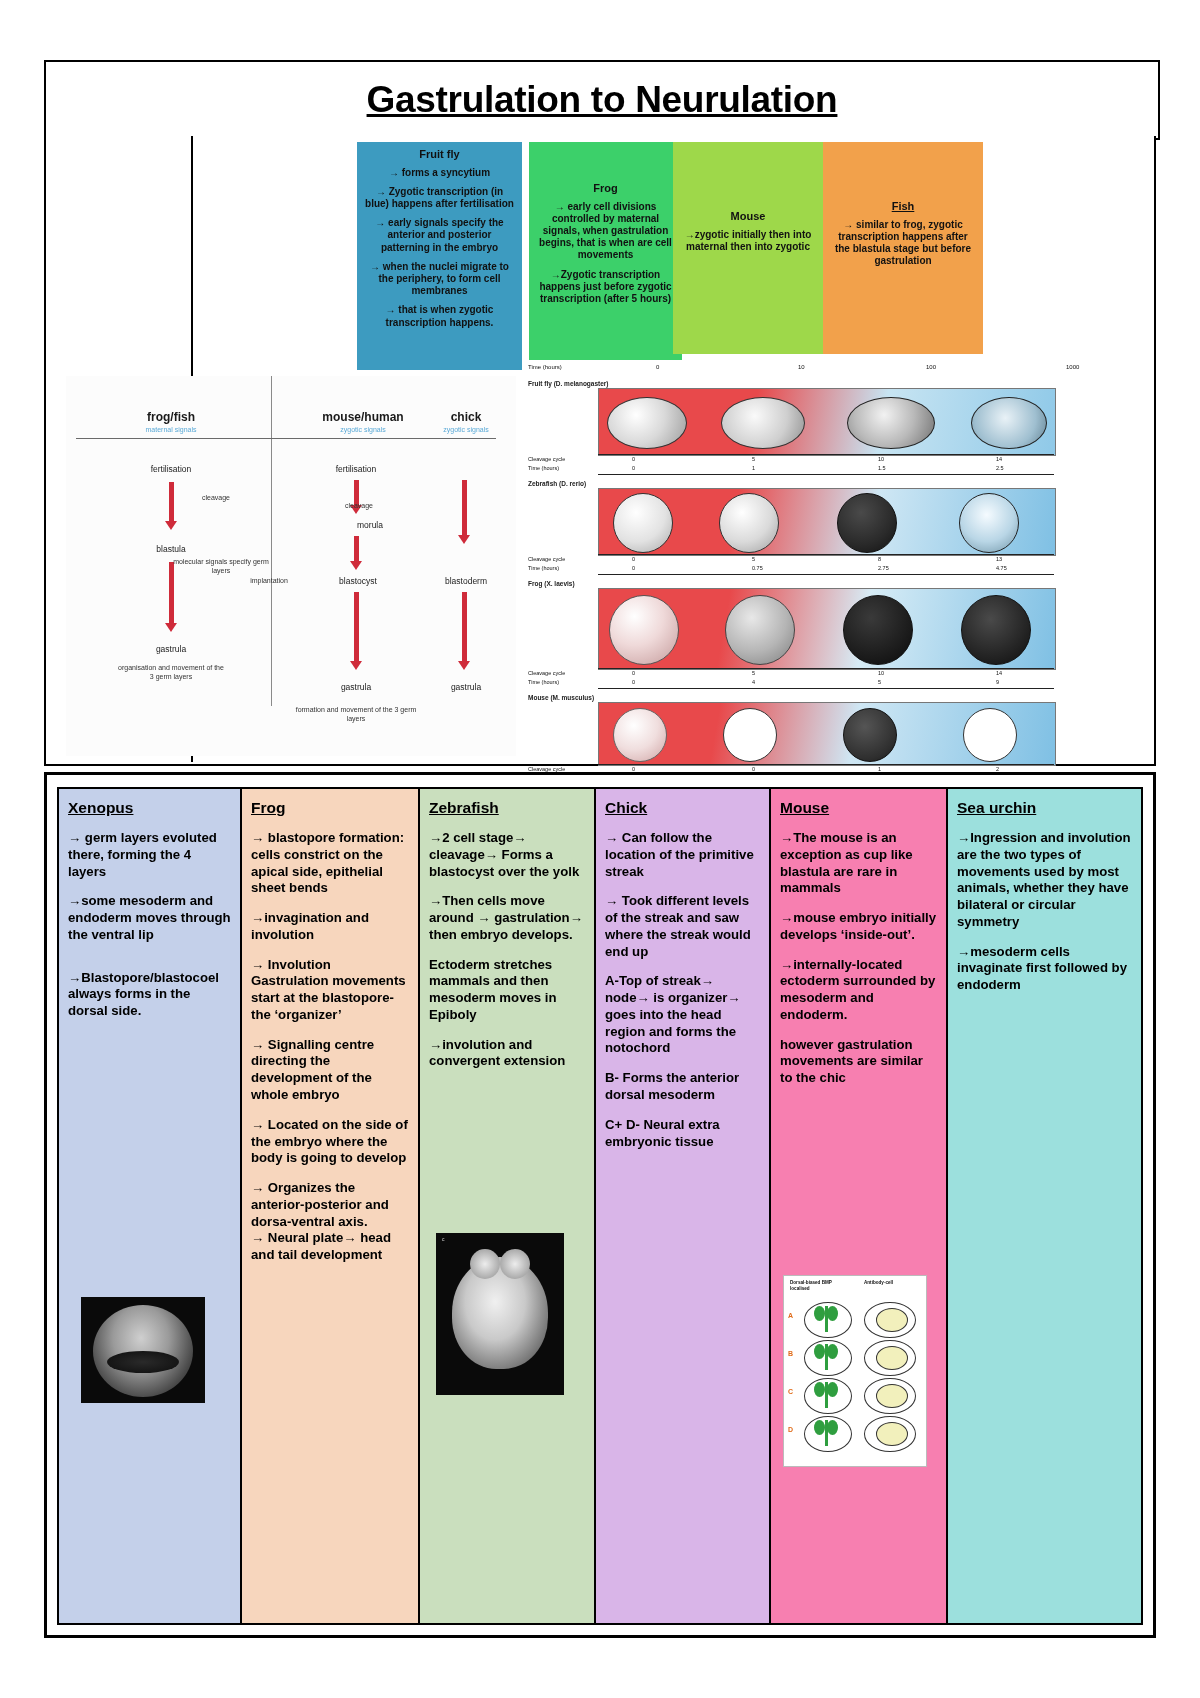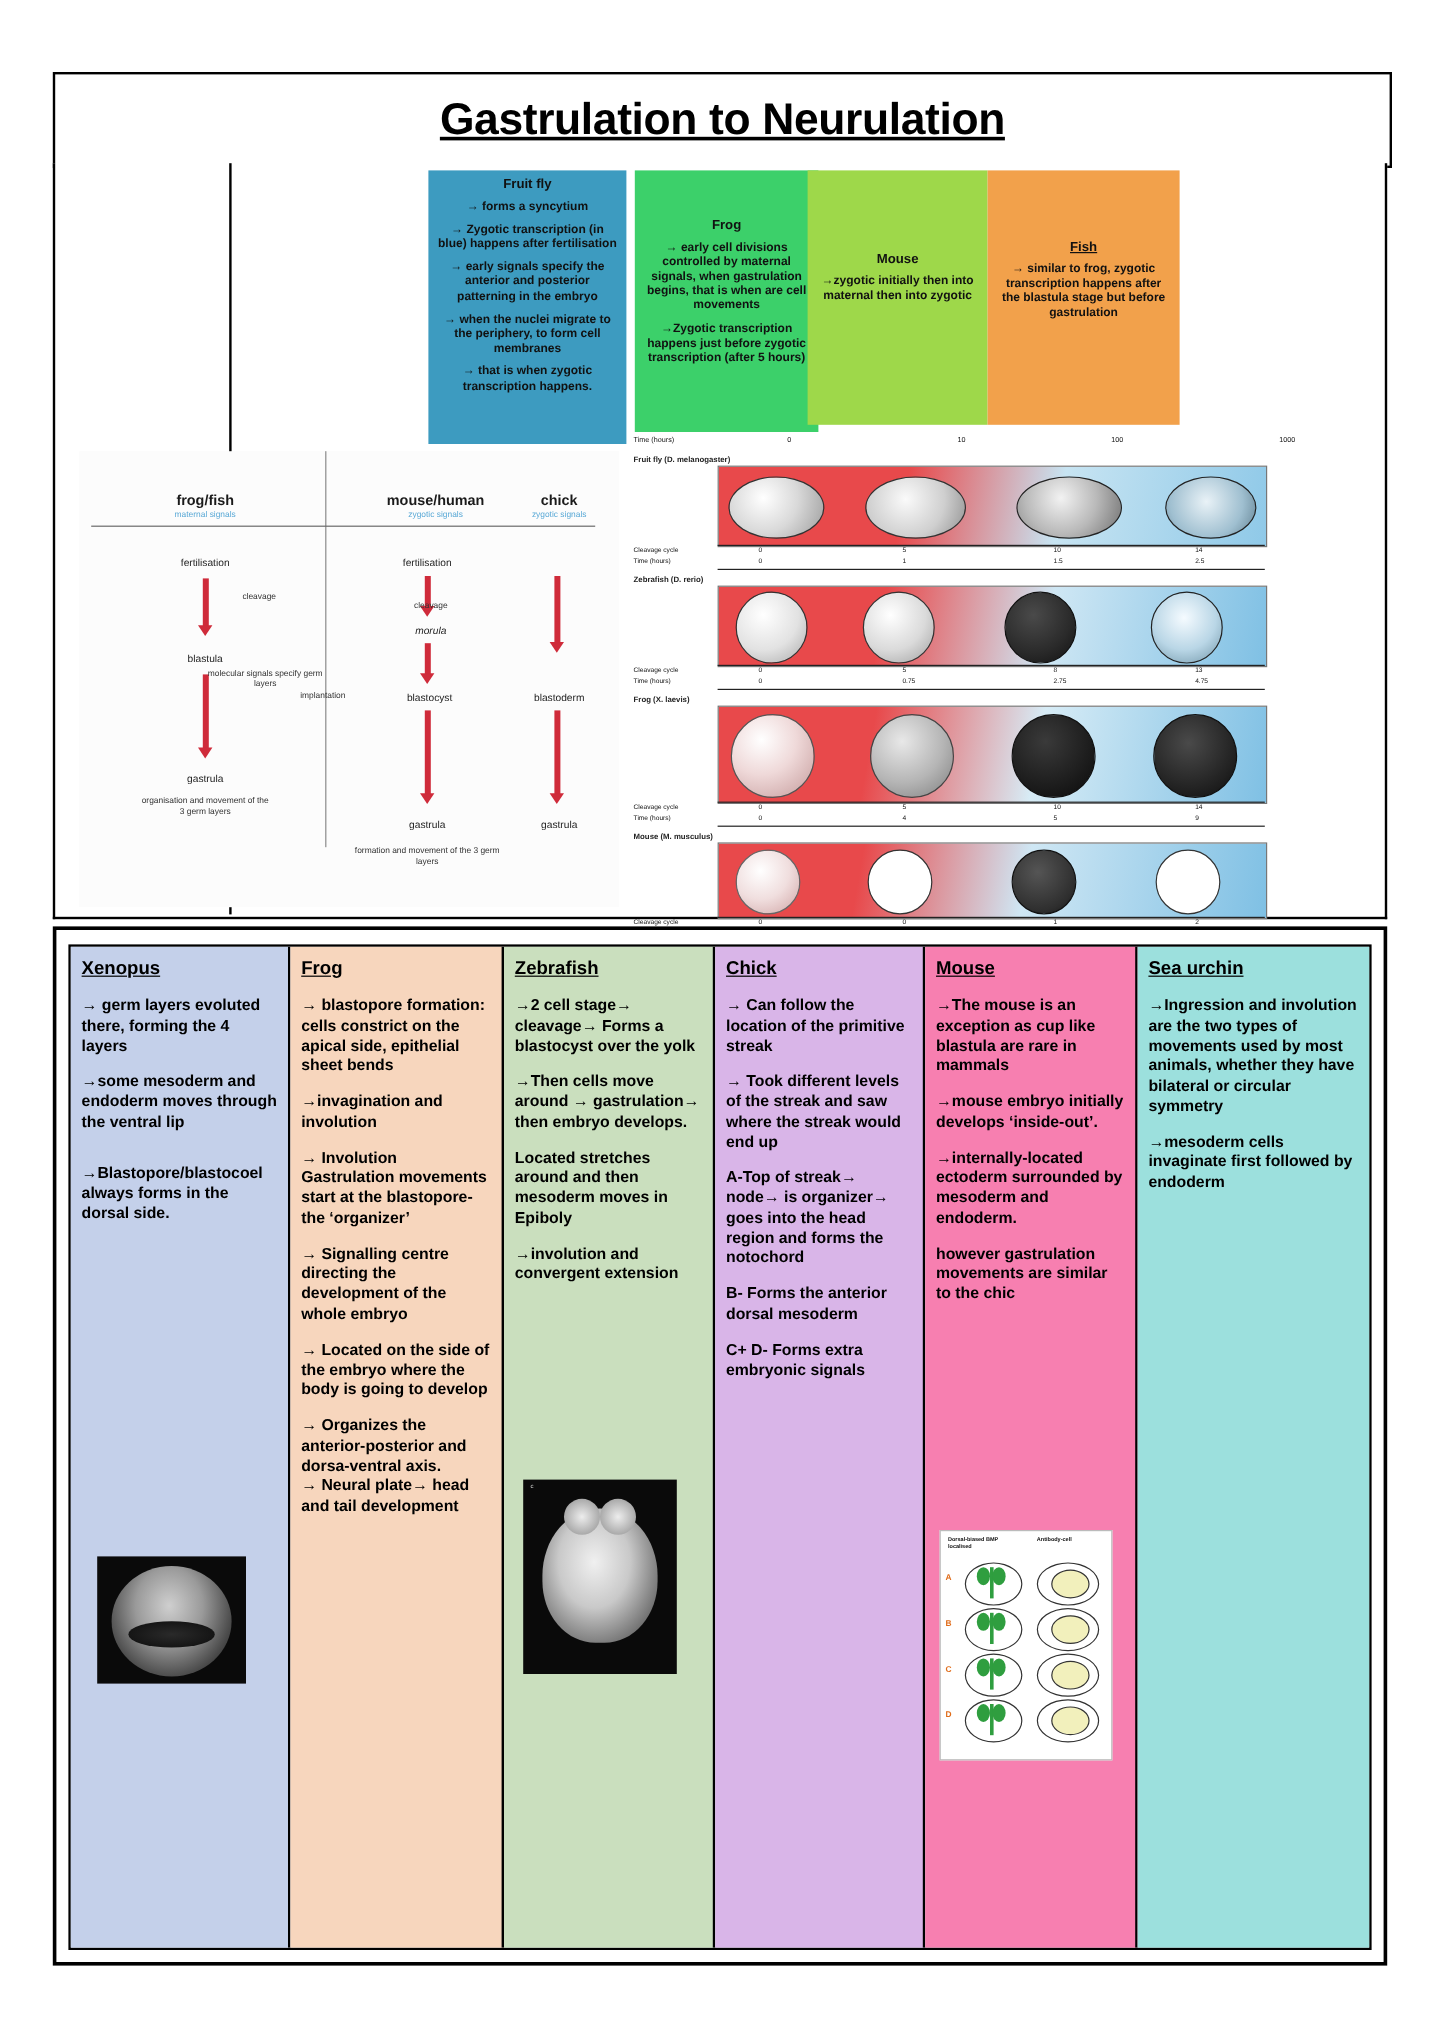--- a/index.html
+++ b/index.html
@@ -163,21 +163,21 @@
       <div class="arw" style="left:103px;top:106px;height:40px;"></div>
       <div class="node" style="left:35px;top:168px;width:140px;">blastula</div>
       <div class="arw" style="left:103px;top:186px;height:62px;"></div>
       <div class="node" style="left:35px;top:268px;width:140px;">gastrula</div>
       <div class="side" style="left:105px;top:118px;width:90px;">cleavage</div>
       <div class="side" style="left:105px;top:182px;width:100px;">molecular signals specify germ layers</div>
       <div class="side" style="left:50px;top:288px;width:110px;">organisation and movement of the 3 germ layers</div>
 
       <div class="node" style="left:230px;top:88px;width:120px;">fertilisation</div>
       <div class="arw" style="left:288px;top:104px;height:26px;"></div>
-      <div class="node" style="left:233px;top:144px;width:120px;font-style:italic;">morula</div>
+      <div class="node" style="left:244px;top:144px;width:120px;">morula</div>
       <div class="arw" style="left:288px;top:160px;height:26px;"></div>
       <div class="node" style="left:230px;top:168px;width:120px;opacity:0;"></div>
       <div class="node" style="left:234px;top:200px;width:116px;">blastocyst</div>
       <div class="side" style="left:168px;top:201px;width:70px;">implantation</div>
       <div class="arw" style="left:288px;top:216px;height:70px;"></div>
       <div class="node" style="left:230px;top:306px;width:120px;">gastrula</div>
       <div class="side" style="left:248px;top:126px;width:90px;">cleavage</div>
       <div class="side" style="left:225px;top:330px;width:130px;">formation and movement of the 3 germ layers</div>
 
       <div class="arw" style="left:396px;top:104px;height:56px;"></div>
@@ -301,37 +301,37 @@
         <p>→ Signalling centre directing the development of the whole embryo</p>
         <p>→ Located on the side of the embryo where the body is going to develop</p>
         <p style="margin-bottom:0">→ Organizes the anterior-posterior and dorsa-ventral axis.</p>
         <p style="margin-top:0">→ Neural plate→ head and tail development</p>
       </div>
 
       <div class="col c3">
         <h3>Zebrafish</h3>
         <p>→2 cell stage→ cleavage→ Forms a blastocyst over the yolk</p>
         <p>→Then cells move around → gastrulation→ then embryo develops.</p>
-        <p>Located stretches around and then mesoderm moves in Epiboly</p>
+        <p>Ectoderm stretches mammals and then mesoderm moves in Epiboly</p>
         <p>→involution and convergent extension</p>
         <div class="photo" style="left:16px;top:444px;width:128px;height:162px;">
           <div class="blob" style="left:16px;top:24px;width:96px;height:112px;border-radius:50% 50% 46% 46%;background:radial-gradient(ellipse at 45% 40%,#f0f0f0 0%,#c9c9c9 40%,#6e6e6e 78%,#1a1a1a 100%);"></div>
           <div class="blob" style="left:34px;top:16px;width:30px;height:30px;background:radial-gradient(circle,#ededed 0%,#8d8d8d 100%);"></div>
           <div class="blob" style="left:64px;top:16px;width:30px;height:30px;background:radial-gradient(circle,#ededed 0%,#8d8d8d 100%);"></div>
           <div style="position:absolute;left:6px;top:3px;font-size:5px;color:#ddd;">c</div>
         </div>
       </div>
 
       <div class="col c4">
         <h3>Chick</h3>
         <p>→ Can follow the location of the primitive streak</p>
         <p>→ Took different levels of the streak and saw where the streak would end up</p>
         <p>A-Top of streak→ node→ is organizer→ goes into the head region and forms the notochord</p>
         <p>B- Forms the anterior dorsal mesoderm</p>
-        <p>C+ D- Forms extra embryonic signals</p>
+        <p>C+ D- Neural extra embryonic tissue</p>
       </div>
 
       <div class="col c5">
         <h3>Mouse</h3>
         <p>→The mouse is an exception as cup like blastula are rare in mammals</p>
         <p>→mouse embryo initially develops ‘inside-out’.</p>
         <p>→internally-located ectoderm surrounded by mesoderm and endoderm.</p>
         <p style="margin-top:12px">however gastrulation movements are similar to the chic</p>
 
         <div class="diagram" style="left:12px;top:486px;width:142px;height:190px;">

